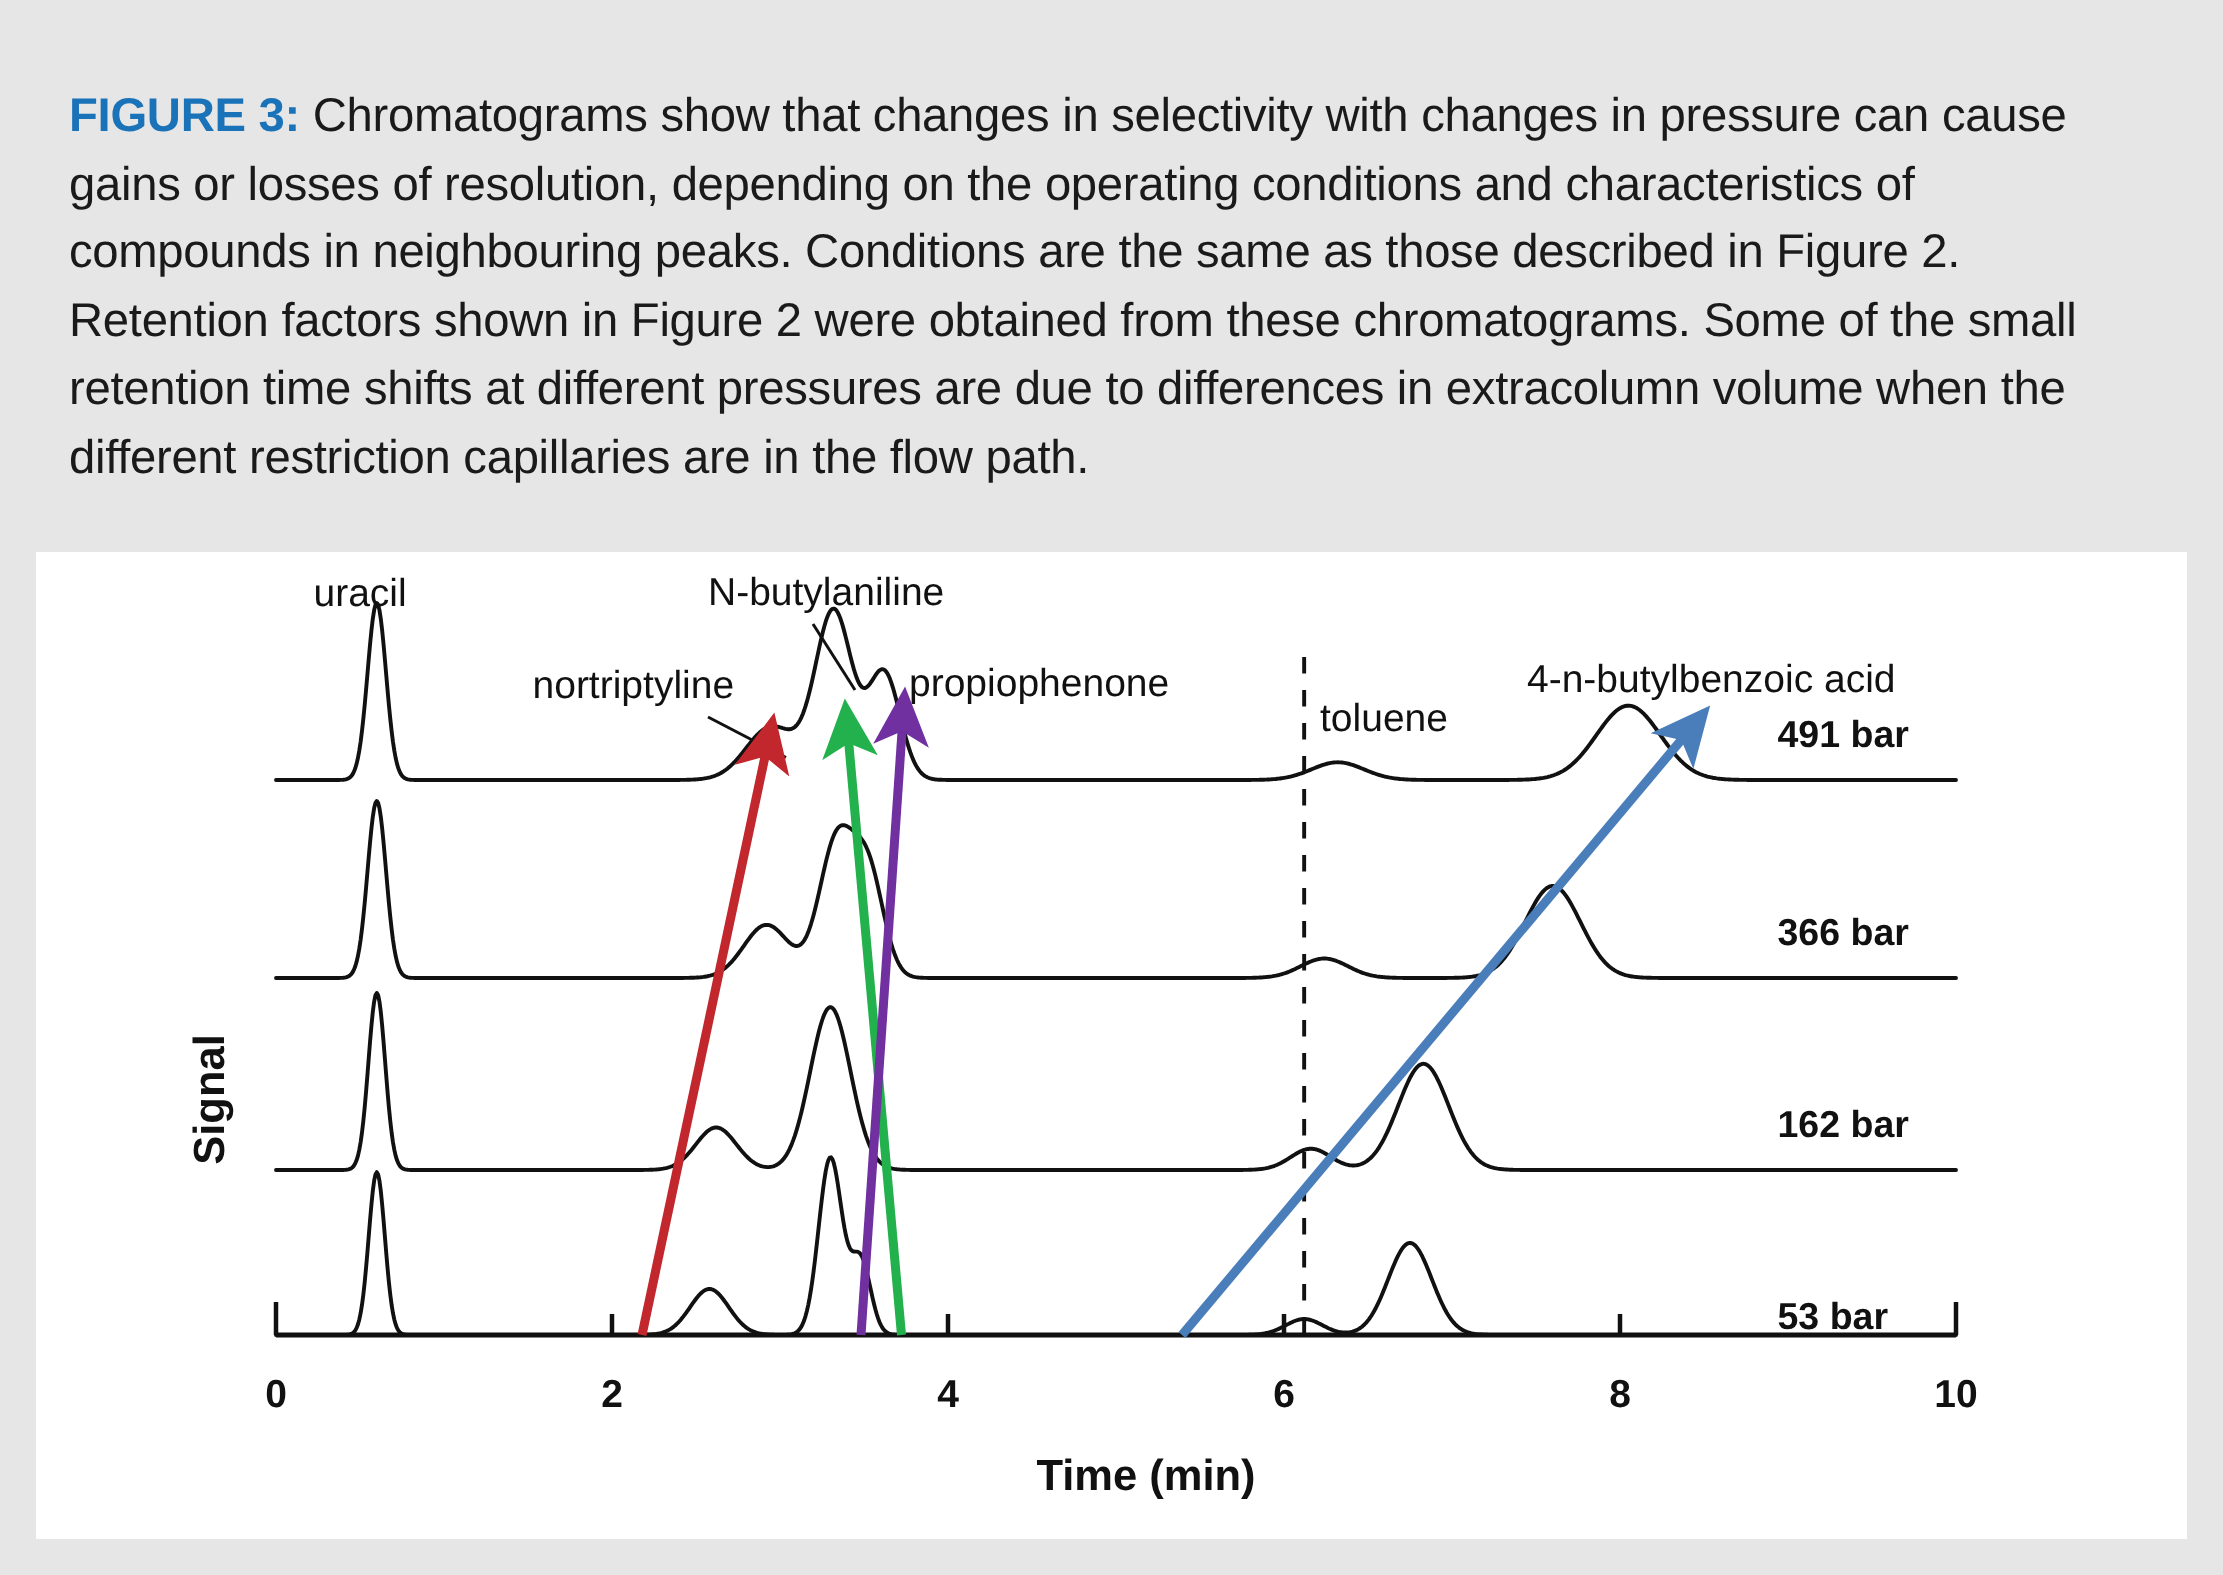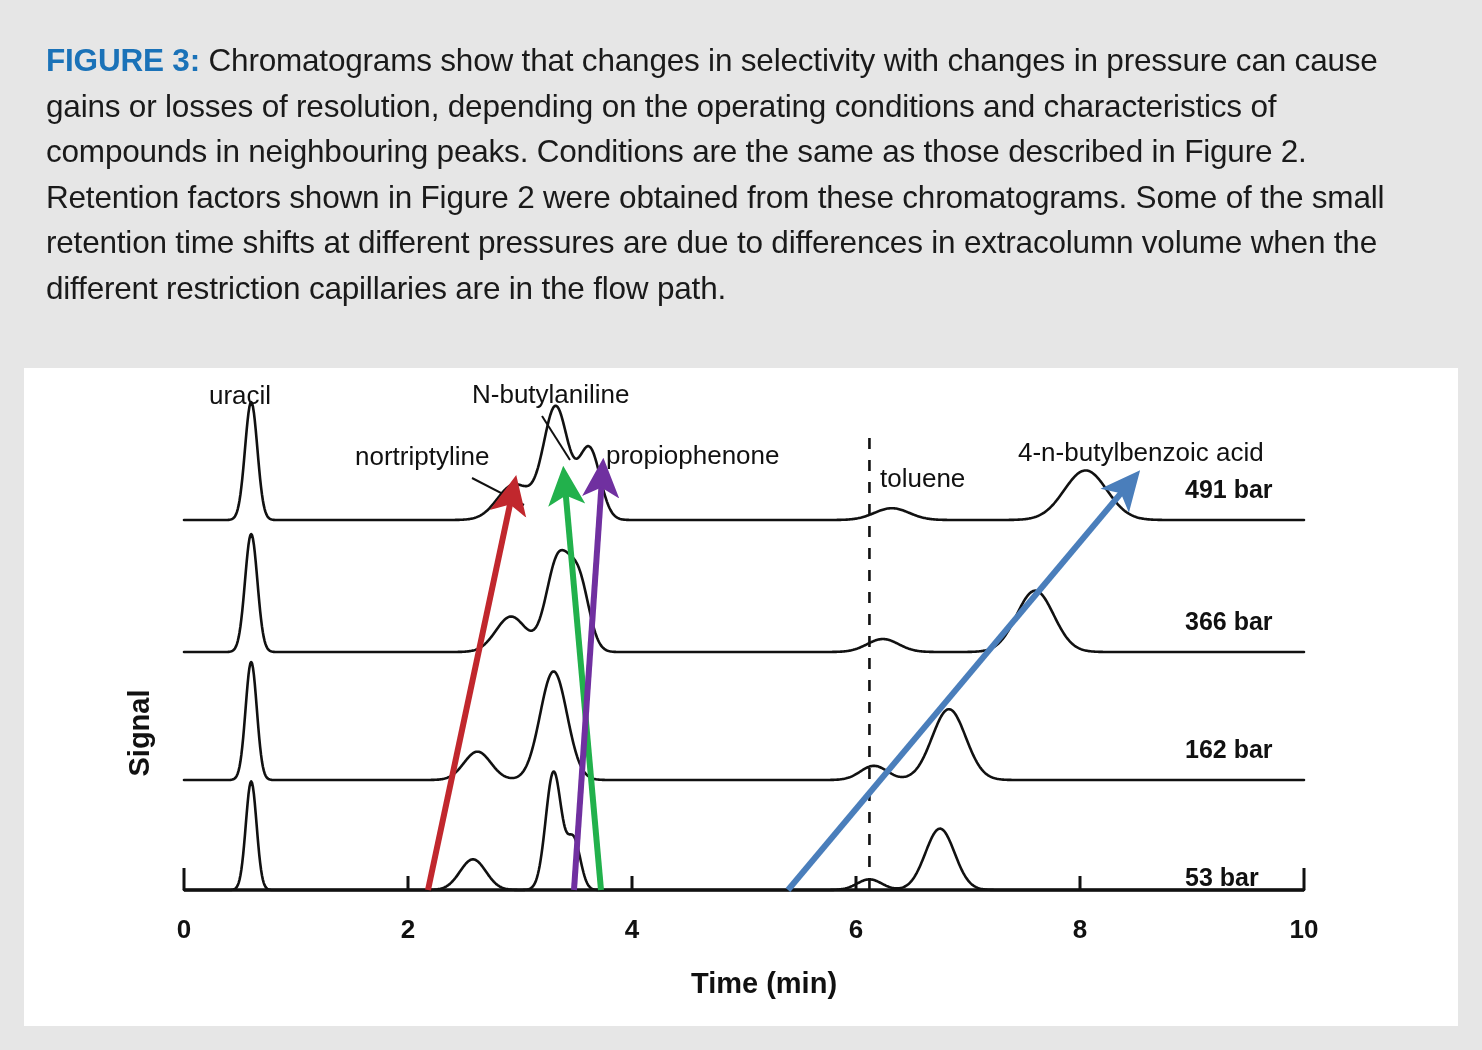--- a/index.html
+++ b/index.html
@@ -6,21 +6,21 @@
   body{
     width:1482px;height:1050px;
     background:#e6e6e6;
     font-family:"Liberation Sans",sans-serif;
     overflow:hidden;
   }
   #root{position:relative;width:1482px;height:1050px;box-sizing:border-box;}
 
   
   #caption{
-    position:absolute;left:0;top:0;width:1482px;height:358px;
+    position:absolute;left:0;top:16px;width:1482px;height:358px;
     box-sizing:border-box;
     padding:38px 46px 0 46px;
     background:#e6e6e6;
   }
   #caption-text{
     font-size:31.5px;
     line-height:45.5px;
     color:#1a1a1a;
     letter-spacing:-0.2px;
     font-family:"Liberation Sans",sans-serif;

